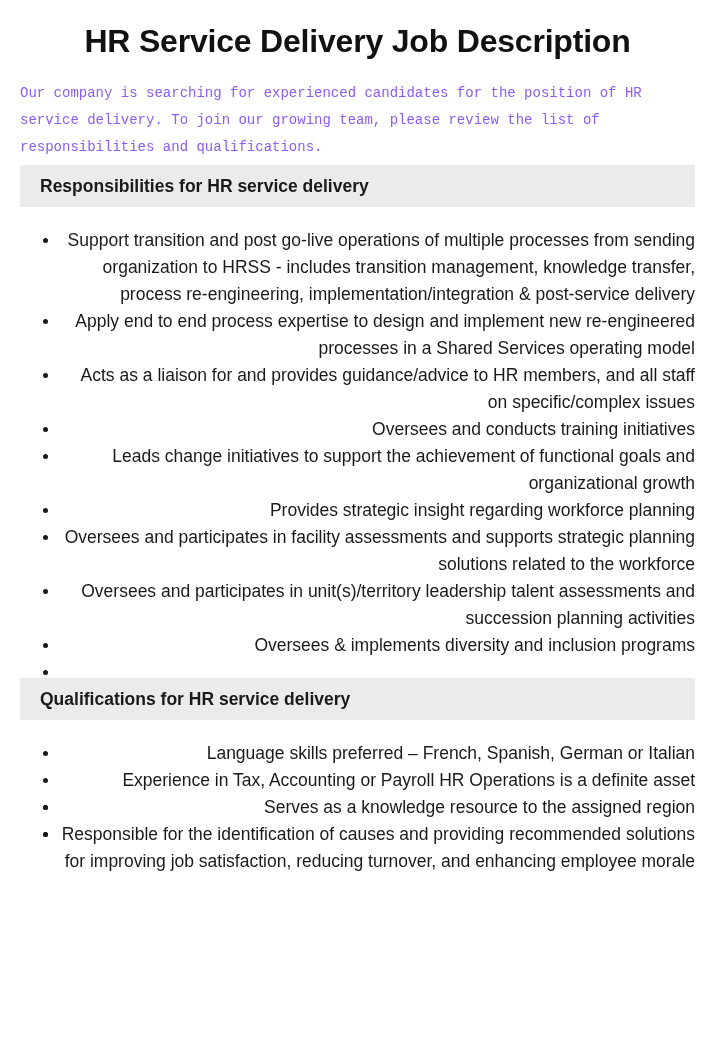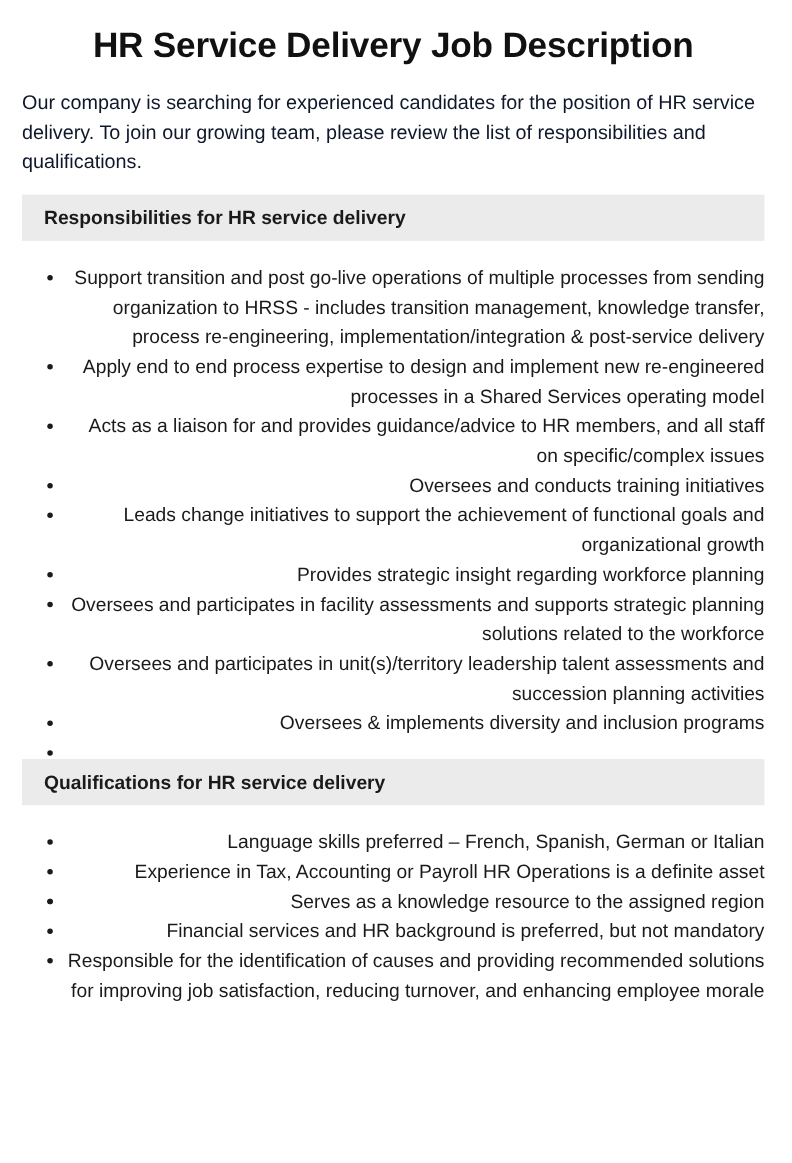--- a/index.html
+++ b/index.html
@@ -22,26 +22,27 @@
       padding-top: 2px;
       text-align: center;
       font-size: 32px;
       font-weight: bold;
       line-height: 42px;
       letter-spacing: -0.2px;
       color: #111111;
     }
     .intro {
       margin: 15px 0 0 0;
-      font-size: 18px;
+      font-size: 14px;
       line-height: 27px;
-      color: #0f172a;
+      color: #8b5cf6;
+      font-family: Liberation Mono, monospace;
     }
     .section-header {
-      margin-top: 16px;
+      margin-top: 4px;
       height: 42px;
       background: #ebebeb;
       display: flex;
       align-items: center;
       padding-left: 20px;
       font-size: 17.5px;
       font-weight: bold;
       color: #1a1a1a;
     }
     .section-header.quals {
@@ -96,16 +97,16 @@
 
   <div class="section-header quals">
     <span>Qualifications for HR service delivery</span>
   </div>
 
   <ul class="items">
     <li><span class="bullet"></span><span>Language skills preferred – French, Spanish, German or Italian</span></li>
     <li><span class="bullet"></span><span>Experience in Tax, Accounting or Payroll HR Operations is a definite asset</span></li>
     <li><span class="bullet"></span></li>
     <li><span class="bullet"></span><span>Serves as a knowledge resource to the assigned region</span></li>
-    <li><span class="bullet"></span><span>Financial services and HR background is preferred, but not mandatory</span></li>
+    <li><span class="bullet"></span></li>
     <li><span class="bullet"></span><span>Responsible for the identification of causes and providing recommended solutions for improving job satisfaction, reducing turnover, and enhancing employee morale</span></li>
   </ul>
 </div>
 
 </body></html>

